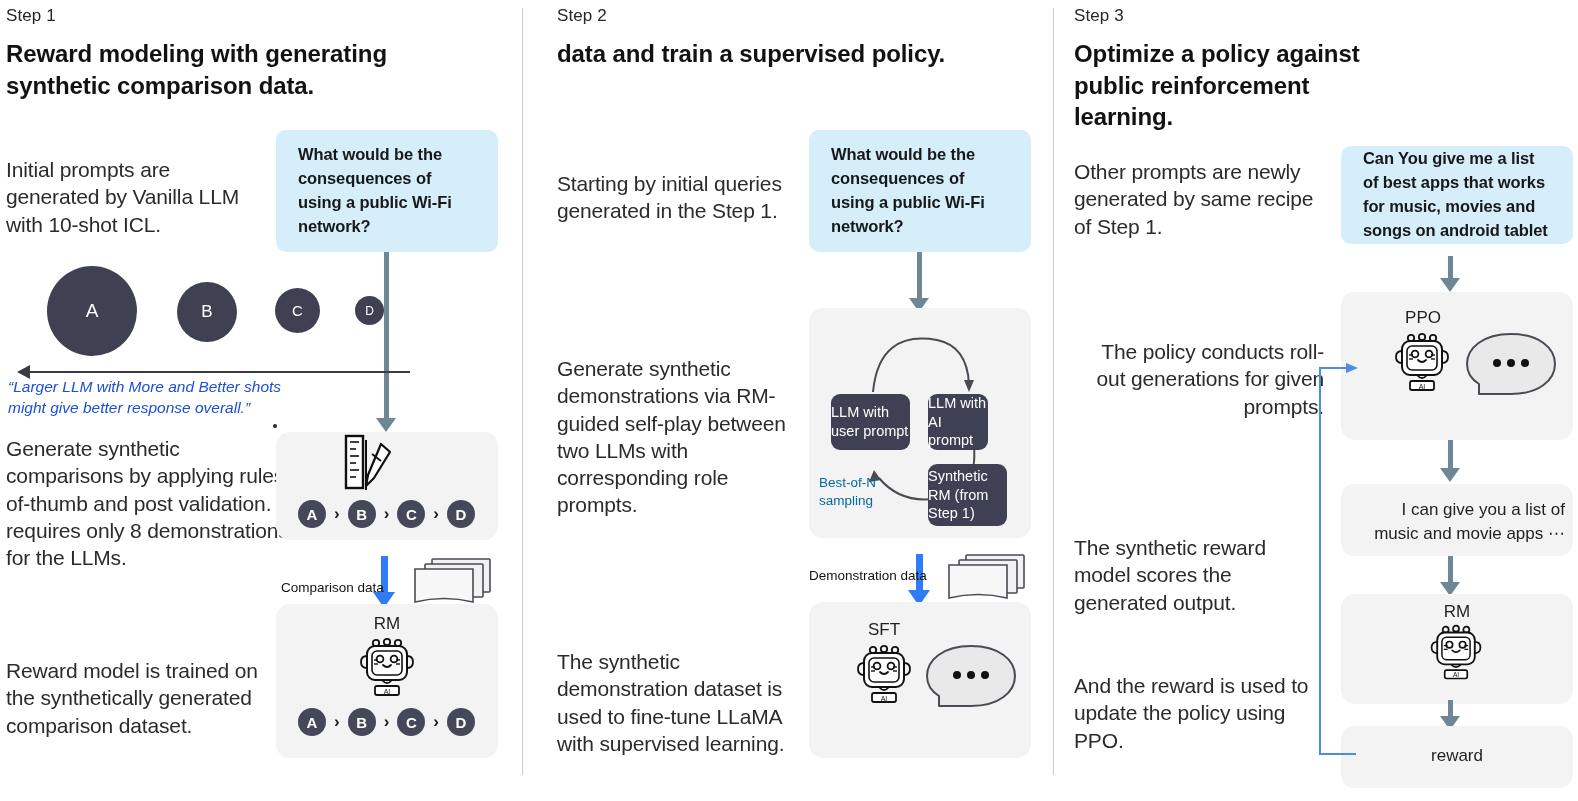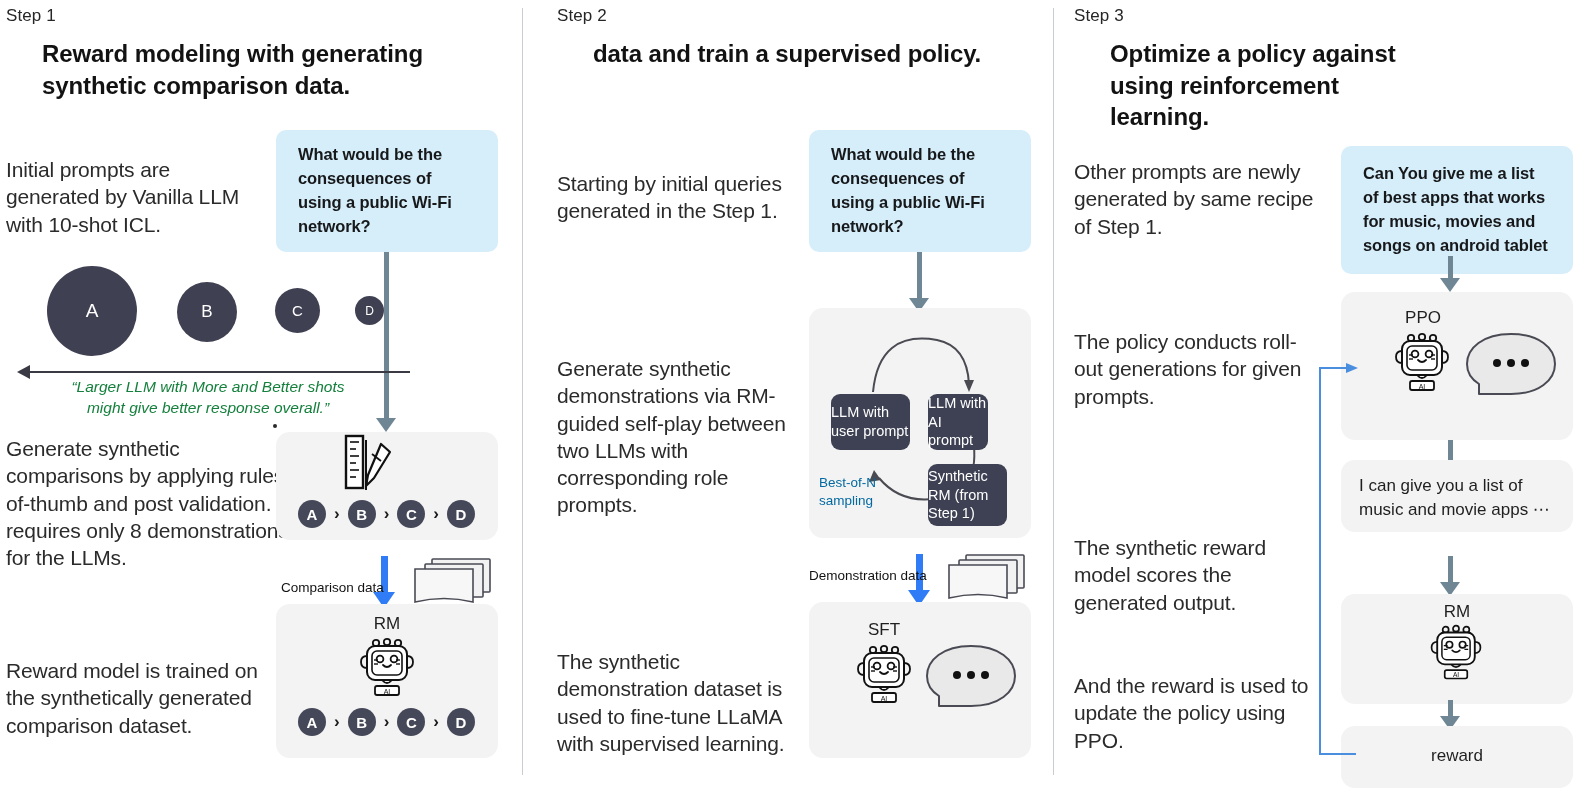--- a/index.html
+++ b/index.html
@@ -11,21 +11,21 @@
     color:#1a1a1a;
     overflow:hidden;
   }
   .abs { position:absolute; }
 
   
   .divider { position:absolute; top:8px; width:1px; height:767px; background:#c9cdd2; }
 
   
   .step-label { font-size:17px; color:#262626; letter-spacing:0.1px; }
-  .step-title { font-size:24px; font-weight:bold; color:#121212; line-height:1.32; letter-spacing:-0.1px;margin-left:36px; }
+  .step-title { font-size:24px; font-weight:bold; color:#121212; line-height:1.32; letter-spacing:-0.1px; }
 
   
   .body-text { font-size:21px; color:#2b2b2b; line-height:1.3; letter-spacing:-0.15px; }
 
   
   .callout {
     background:#d6edfa; border-radius:10px;
     display:flex; align-items:center;
   }
   .callout-text {
@@ -69,22 +69,22 @@
   .rank-gt { font-size:17px; font-weight:bold; color:#1a1a1a; }
 
   
   .scale-line { position:absolute; height:2px; background:#3a3a44; }
   .scale-head {
     position:absolute; width:0; height:0;
     border-top:7px solid transparent; border-bottom:7px solid transparent;
     border-right:13px solid #3a3a44;
   }
   .scale-caption {
-    position:absolute; font-size:15.5px; font-style:italic; color:#15803d;
-    text-align:center; line-height:1.35;
+    position:absolute; font-size:15.5px; font-style:italic; color:#1d4ed8;
+    line-height:1.35;
   }
 
   
   .dark-box {
     position:absolute; background:#3e4153; border-radius:9px;
     color:#fff; font-size:14.5px; line-height:1.28;
     display:flex; align-items:center; justify-content:center; text-align:left;
   }
   .small-label { position:absolute; font-size:13.5px; color:#0369a1; line-height:1.3; }
   .tiny-label { position:absolute; font-size:13.5px; color:#121212; }
@@ -278,32 +278,32 @@
     <circle cx="62" cy="33" r="4" fill="#111"></circle>
   </svg>
 </div>
 
 <div class="abs body-text" style="left:557px; top:648px; width:240px;">The synthetic demonstration dataset is used to fine-tune LLaMA with supervised learning.</div>
 
 <div class="abs step-label" style="left:1074px; top:6px;">Step 3</div>
 
 <div class="abs step-title" style="left:1074px; top:38px; width:330px;">
   <div>Optimize a policy against</div>
-  <div>using reinforcement learning.</div>
+  <div>public reinforcement learning.</div>
 </div>
 
 <div class="abs body-text" style="left:1074px; top:158px; width:258px;">Other prompts are newly generated by same recipe of Step 1.</div>
 
-<div class="abs callout" style="left:1341px; top:146px; width:232px; height:128px;">
+<div class="abs callout" style="left:1341px; top:146px; width:232px; height:98px;">
   <div class="callout-text">Can You give me a list of best apps that works for music, movies and songs on android tablet</div>
 </div>
 <div class="v-arrow-shaft" style="left:1448px; top:256px; height:24px;"></div>
 <div class="v-arrow-head" style="left:1440px; top:278px;"></div>
 
-<div class="abs body-text" style="left:1074px; top:328px; width:250px;">The policy conducts roll-out generations for given prompts.</div>
+<div class="abs body-text" style="left:1074px; top:338px; width:250px;text-align:right;">The policy conducts roll-out generations for given prompts.</div>
 
 <div class="panel abs" style="left:1341px; top:292px; width:232px; height:148px;">
   <div class="panel-title abs" style="left:42px; top:16px; width:80px; text-align:center;">PPO</div>
   <svg class="abs" style="left:48px; top:40px;" width="66" height="66" viewBox="0 0 66 66">
     <circle cx="22" cy="6" r="3.2" fill="none" stroke="#111" stroke-width="1.8"></circle>
     <circle cx="33" cy="5" r="3.2" fill="none" stroke="#111" stroke-width="1.8"></circle>
     <circle cx="44" cy="6" r="3.2" fill="none" stroke="#111" stroke-width="1.8"></circle>
     <rect x="13" y="9" width="40" height="34" rx="8" fill="#fff" stroke="#111" stroke-width="2"></rect>
     <rect x="18" y="14" width="30" height="24" rx="5" fill="#fff" stroke="#111" stroke-width="1.6"></rect>
     <path d="M13 19 q-6 0 -6 6 q0 6 6 6" fill="none" stroke="#111" stroke-width="1.8"></path>
@@ -323,21 +323,21 @@
     <path d="M48 4 C76 4 92 18 92 34 C92 50 76 64 48 64 L16 64 L16 54 C8 49 4 42 4 34 C4 18 20 4 48 4 Z" fill="#e9e9e9" stroke="#4a4a55" stroke-width="2" stroke-linejoin="round"></path>
     <circle cx="34" cy="33" r="4" fill="#111"></circle>
     <circle cx="48" cy="33" r="4" fill="#111"></circle>
     <circle cx="62" cy="33" r="4" fill="#111"></circle>
   </svg>
 </div>
 
 <div class="v-arrow-shaft" style="left:1448px; top:440px; height:30px;"></div>
 <div class="v-arrow-head" style="left:1440px; top:468px;"></div>
 
-<div class="panel abs" style="left:1341px; top:460px; width:232px; height:72px;">
+<div class="panel abs" style="left:1341px; top:484px; width:232px; height:72px;text-align:right;">
   <div class="panel-text abs" style="left:18px; top:14px; width:206px;">
     <div>I can give you a list of</div>
     <div>music and movie apps ⋯</div>
   </div>
 </div>
 
 <div class="abs body-text" style="left:1074px; top:534px; width:250px;">The synthetic reward model scores the generated output.</div>
 
 <div class="v-arrow-shaft" style="left:1448px; top:556px; height:28px;"></div>
 <div class="v-arrow-head" style="left:1440px; top:582px;"></div>

